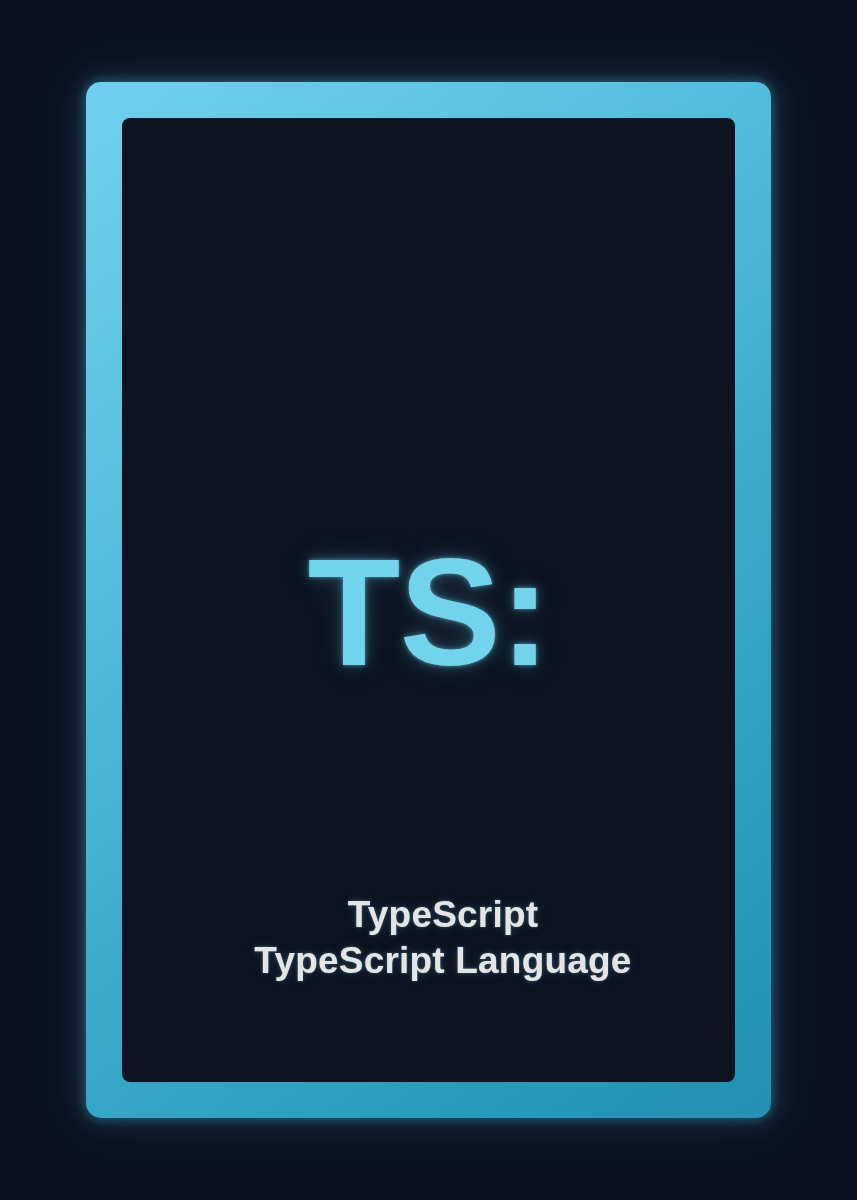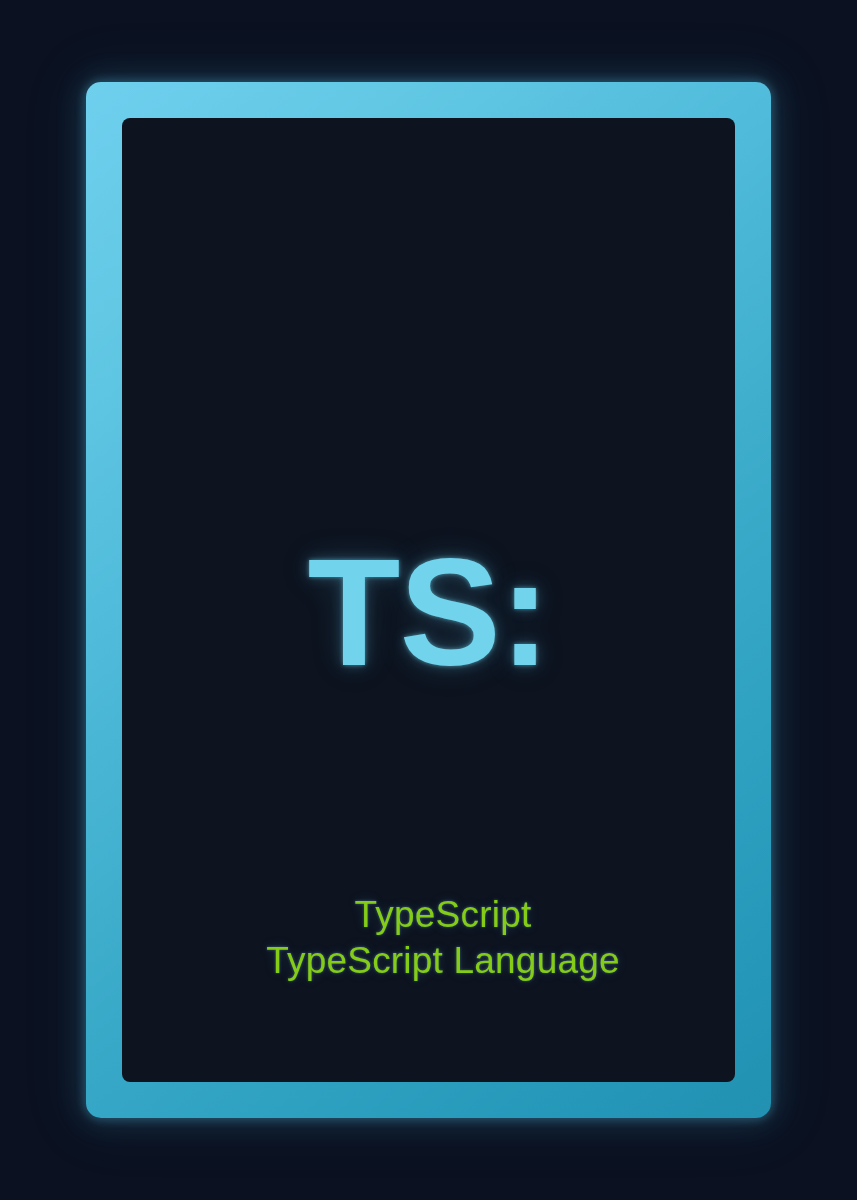--- a/index.html
+++ b/index.html
@@ -89,24 +89,24 @@
     position: absolute;
     left: 0;
     right: 0;
     bottom: 98px;
     text-align: center;
   }
 
   .caption-line {
     display: block;
     font-size: 37px;
-    font-weight: normal;
+    font-weight: bold;
     line-height: 1.24;
     letter-spacing: 0.2px;
-    color: #84cc16;
+    color: #e5e5e5;
     text-shadow:
       0 0 3px rgba(126, 205, 234, 0.40),
       0 0 12px rgba(110, 190, 225, 0.18);
     white-space: nowrap;
     margin-left: 29px;
   }
 </style>
 </head>
 <body>
 

